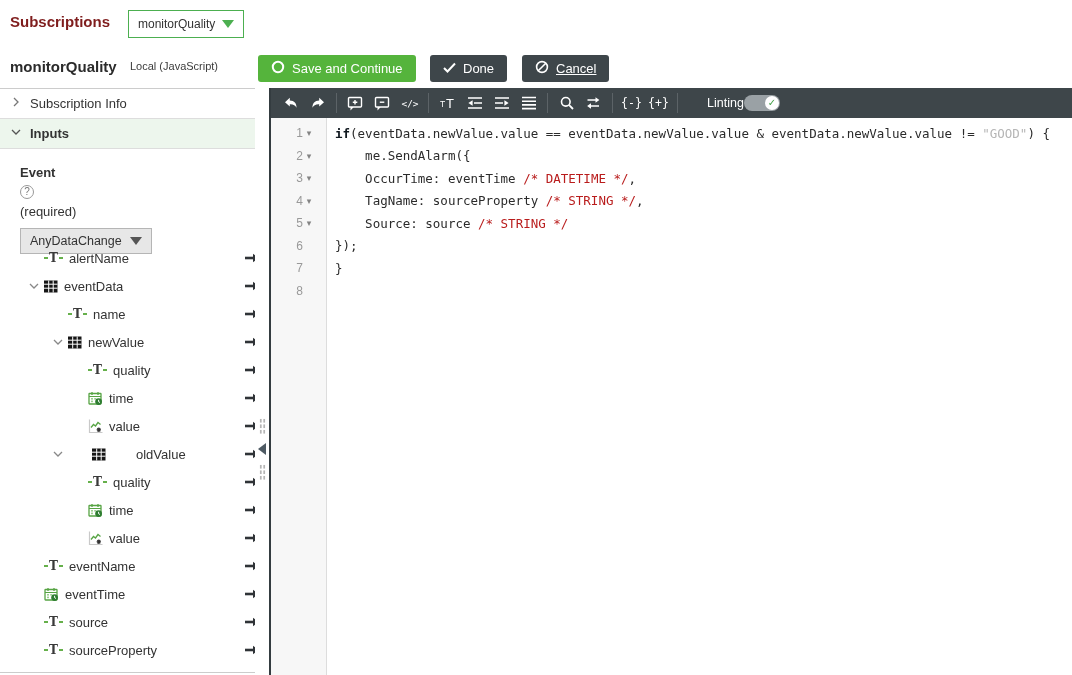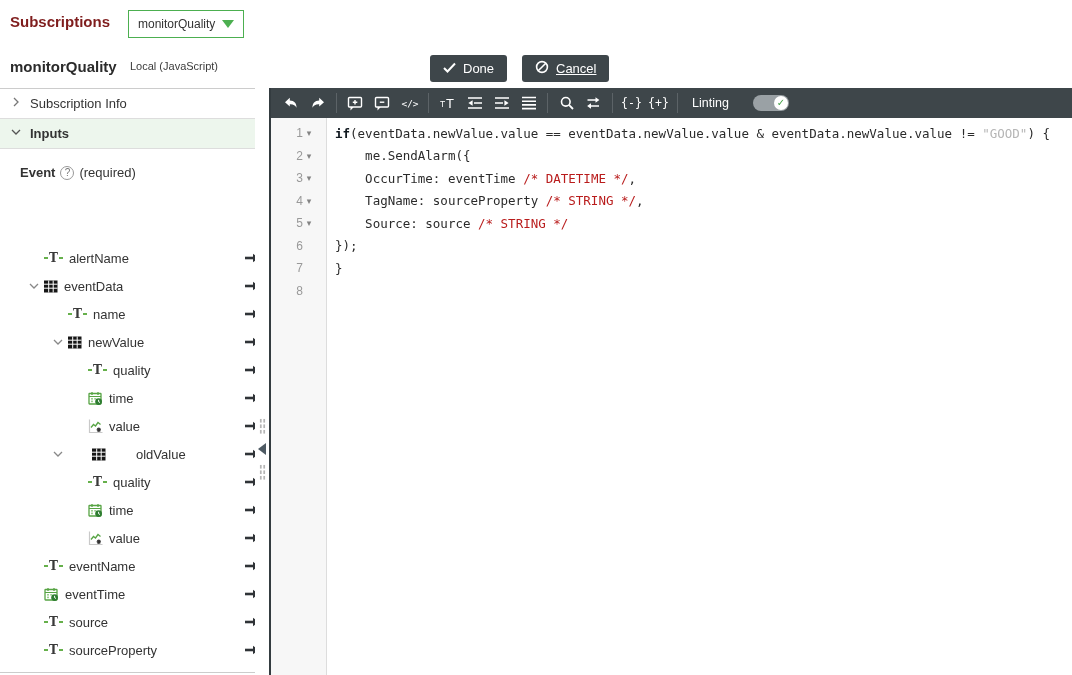--- a/index.html
+++ b/index.html
@@ -31,21 +31,21 @@
   
   .main { position:absolute; top:88px; left:0; right:0; bottom:0; }
 
   
   .sidebar { position:absolute; left:0; top:0; width:279px; bottom:2px; background:#fff;
              border-top:1px solid #ccc; border-right:1px solid #ccc; border-bottom:1px solid #ccc; }
   .section-row { height:30px; display:flex; align-items:center; gap:8px; padding-left:10px;
                  font-size:13px; color:#333; border-bottom:1px solid #ddd; cursor:pointer; }
   .section-row.active { background:#edf6ed; font-weight:bold; }
   .event-field { padding:16px 0 0 20px; }
-  .event-label { font-size:13px; color:#333; display:flex; align-items:center; gap:5px; }
+  .event-label { font-size:13px; color:#333; display:flex; gap:5px;flex-direction:column; }
   .event-label .b { font-weight:bold; }
   .help { width:14px; height:14px; border:1px solid #999; border-radius:50%; color:#777;
           font-size:10px; line-height:12px; text-align:center; display:inline-block; cursor:pointer; }
   .gray-select { margin-top:9px; height:26px; display:inline-flex; align-items:center; gap:8px;
                  padding:0 9px; background:#e7e7e7; border:1px solid #b5b5b5; font-size:12.5px;
                  color:#333; cursor:pointer; }
   #tree { position:absolute; top:155px; left:0; right:0; }
   .trow { height:28px; display:flex; align-items:center; position:relative; font-size:13px; color:#333; cursor:pointer; }
   .trow .chev { width:16px; display:inline-flex; }
   .trow .tico { margin-right:6px; display:inline-flex; align-items:center; }
@@ -62,21 +62,21 @@
           background-size:3.5px 5.5px; }
   .collapse-tri { width:0; height:0; border-top:6px solid transparent; border-bottom:6px solid transparent;
                   border-right:8px solid #4e5a63; }
 
   
   .editor { position:absolute; left:269px; right:0; top:0; bottom:0; border-left:2px solid #343c40; background:#fff; }
   .toolbar { height:30px; background:#3e464a; display:flex; align-items:center; padding-left:6px; }
   .tb { width:27px; height:26px; display:inline-flex; align-items:center; justify-content:center; cursor:pointer; }
   .sep { width:1px; height:20px; background:#5c6367; margin:0 5px; }
   .brace { font-family:"DejaVu Sans Mono", monospace; font-size:11.5px; color:#fff; }
-  .lint { display:flex; align-items:center; gap:24px; margin-left:9px; font-size:12.5px; color:#fff; }
+  .lint { display:flex; align-items:center; gap:0; margin-left:24px; font-size:12.5px; color:#fff; }
   .toggle { width:36px; height:16px; border-radius:9px; background:#9aa1a5; position:relative; cursor:pointer; }
   .knob { position:absolute; right:1px; top:1px; width:14px; height:14px; border-radius:50%; background:#fff;
           color:#43a047; font-size:10px; line-height:14px; text-align:center; }
 
   .codewrap { position:absolute; top:30px; left:0; right:0; bottom:0; background:#fff; }
   .gutter-bg { position:absolute; left:0; top:0; bottom:0; width:56px; background:#f7f7f7; border-right:1px solid #ddd; }
   #lines { position:absolute; top:4px; left:0; right:0; }
   .crow { display:flex; height:22.5px; align-items:center; }
   .g { width:56px; flex:none; display:flex; justify-content:flex-end; align-items:center;
        padding-right:12px; color:#999; font-size:12px; }
@@ -94,20 +94,26 @@
   <span class="page-title">Subscriptions</span>
   <div class="sub-select">
     <span>monitorQuality</span>
     <span class="tri-green"></span>
   </div>
 </div>
 
 <div class="sub-header">
   <span class="sub-name">monitorQuality</span>
   <span class="sub-type">Local (JavaScript)</span>
+  <button class="btn green">
+    <span><svg width="14" height="14" viewBox="0 0 14 14">
+          <circle cx="7" cy="7" r="5.2" fill="none" stroke="#fff" stroke-width="2"></circle>
+        </svg></span>
+    <span>Save and Continue</span>
+  </button>
   <button class="btn dark1">
     <span><svg width="13" height="11" viewBox="0 0 13 11">
           <path d="M1 6l3.5 3.5L12 1.5" stroke="#fff" stroke-width="2" fill="none"></path>
         </svg></span>
     <span>Done</span>
   </button>
   <button class="btn dark2">
     <span><svg width="14" height="14" viewBox="0 0 14 14">
           <circle cx="7" cy="7" r="5.4" fill="none" stroke="#fff" stroke-width="1.6"></circle>
           <path d="M10.8 3.2 3.2 10.8" stroke="#fff" stroke-width="1.6"></path>
@@ -129,20 +135,24 @@
             <path d="M2 4l4 4 4-4" stroke="#555" stroke-width="1.3" fill="none"></path>
           </svg></span>
       <span>Inputs</span>
     </div>
     <div class="event-field">
       <div class="event-label">
         <span class="b">Event</span>
         <span class="help">?</span>
         <span>(required)</span>
       </div>
+      <div class="gray-select">
+        <span>AnyDataChange</span>
+        <span class="tri-dark"></span>
+      </div>
     </div>
     <div id="tree">
         <div class="trow" style="padding-left: 44px;">
           <span class="tico">
             <span class="ic-str">
               <i></i>
               <b>T</b>
               <i></i>
             </span>
           </span>

